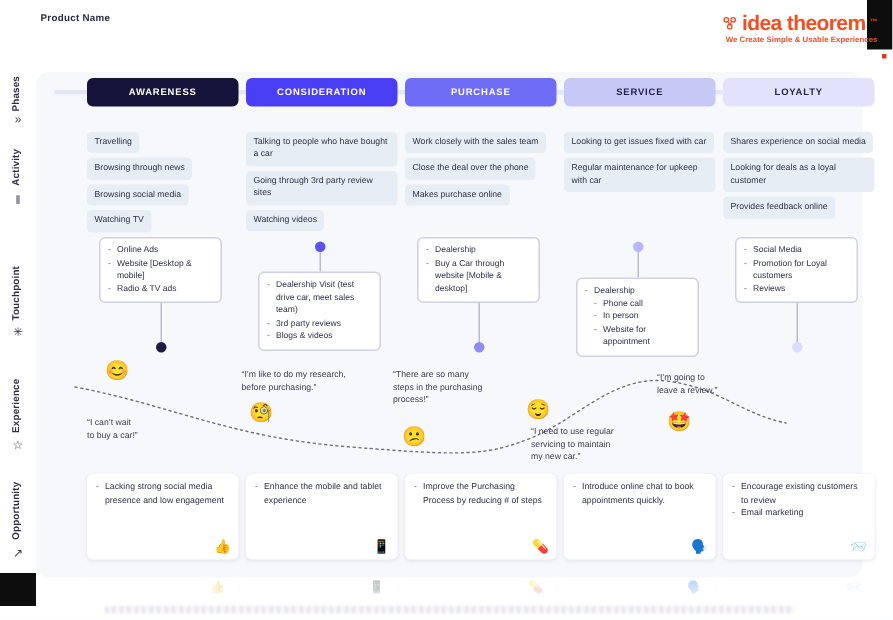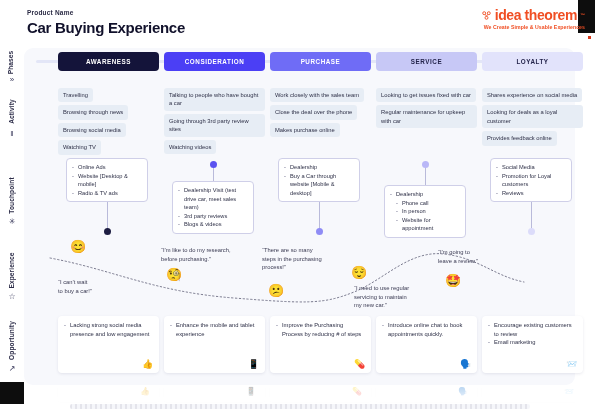--- a/index.html
+++ b/index.html
@@ -115,21 +115,20 @@
     opacity:.55; filter:blur(.6px); border-radius:2px;
   }
   .left-black { position:absolute; left:0; top:382px; width:24px; height:22px; background:#0d0d0d; }
 </style>
 </head>
 <body>
 
 <div id="root">
 
   <div class="hdr-product">Product Name</div>
-  <div class="hdr-title">Car Buying Experience</div>
 
   <div class="logo-blackbox"></div>
   <div class="logo-dot"></div>
 
   <div class="logo-wrap">
     <div class="logo-row">
       <svg class="logo-mark" viewBox="0 0 24 24">
         <circle cx="7" cy="7" r="3.2" fill="none" stroke="#f04e23" stroke-width="2"></circle>
         <circle cx="17" cy="7" r="3.2" fill="none" stroke="#f04e23" stroke-width="2"></circle>
         <circle cx="12" cy="17" r="3.2" fill="none" stroke="#f04e23" stroke-width="2"></circle>

